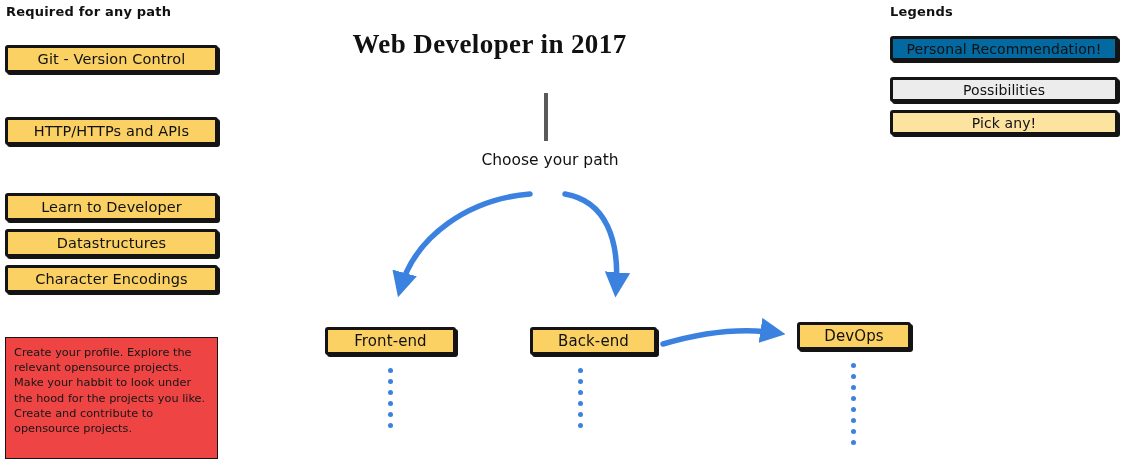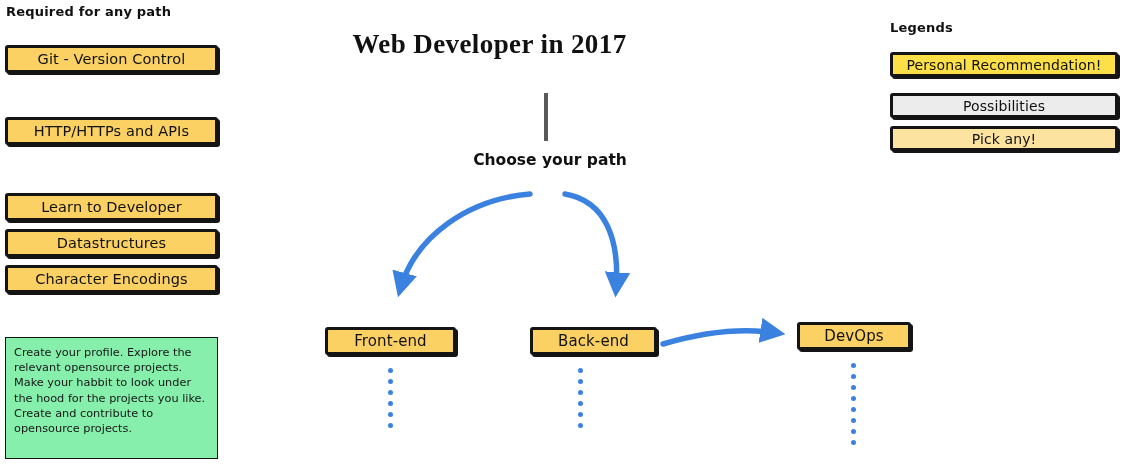--- a/index.html
+++ b/index.html
@@ -55,21 +55,21 @@
     width: 213px;
     height: 28px;
   }
   #desc-box {
     position: absolute;
     left: 5px;
     top: 337px;
     width: 213px;
     height: 122px;
     box-sizing: border-box;
-    background: #86efac;
+    background: #ef4444;
     border: 1.5px solid #141414;
     padding: 7px 8px 0 8px;
     font-size: 11.3px;
     line-height: 15.2px;
     color: #161616;
   }
 
   
   #title {
     position: absolute;
@@ -92,21 +92,21 @@
     height: 48px;
     background: #5A5A5A;
   }
   #choose-label {
     position: absolute;
     left: 400px;
     top: 151px;
     width: 300px;
     text-align: center;
     font-size: 15.5px;
-    font-weight: bold;
+    font-weight: normal;
     color: #111111;
   }
 
   #arrow-svg {
     position: absolute;
     left: 0;
     top: 0;
     width: 1129px;
     height: 465px;
     pointer-events: none;
@@ -135,31 +135,31 @@
     background: #3B82E0;
   }
   #dots-frontend { left: 388px; top: 368px; }
   #dots-backend  { left: 578px; top: 368px; }
   #dots-devops   { left: 851px; top: 363px; }
 
   
   #legend-col {
     position: absolute;
     left: 889px;
-    top: 16px;
+    top: 0;
     width: 240px;
     height: 160px;
   }
   .legend-box {
     left: 1px;
     width: 228px;
     height: 25px;
     font-size: 14px;
   }
-  #legend-0 { top: 36px; background: #fde047; }
+  #legend-0 { top: 36px; background: #0369a1; }
   #legend-1 { top: 77px; background: #ECECEC; }
   #legend-2 { top: 110px; background: #FCE3A0; }
 </style>
 </head>
 <body>
 
 <div id="left-col">
   <div class="col-heading">Required for any path</div>
 
   <div class="hbox req-box" style="top:45px">Git - Version Control</div>

